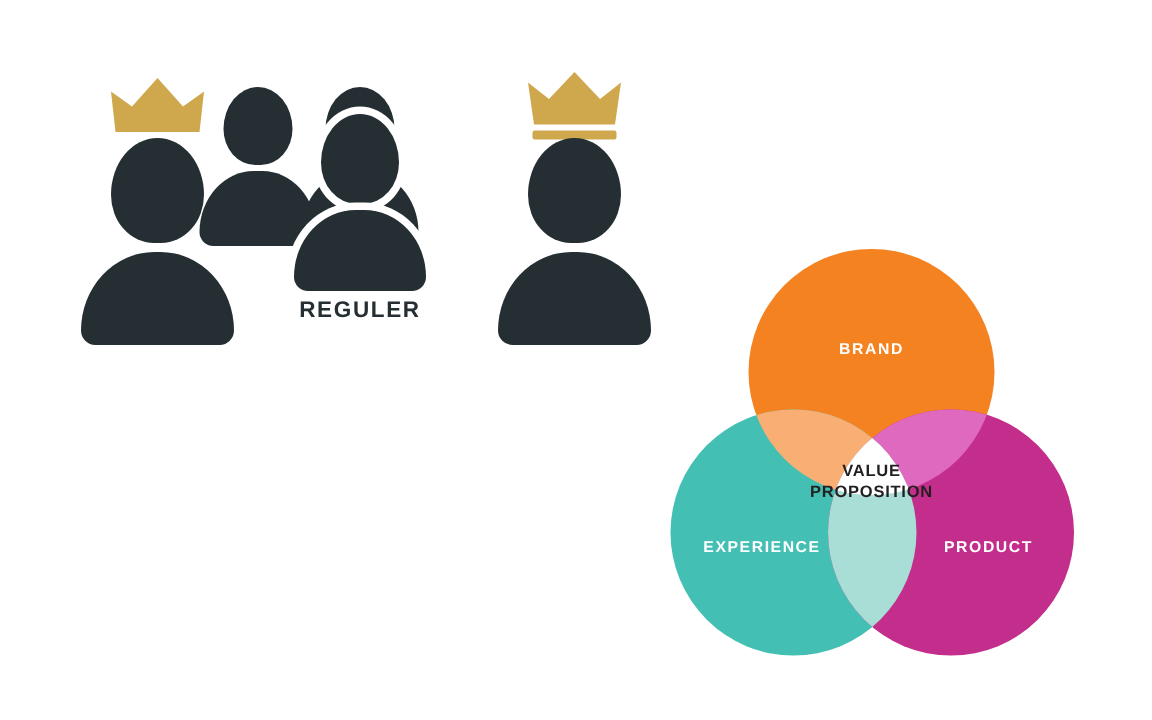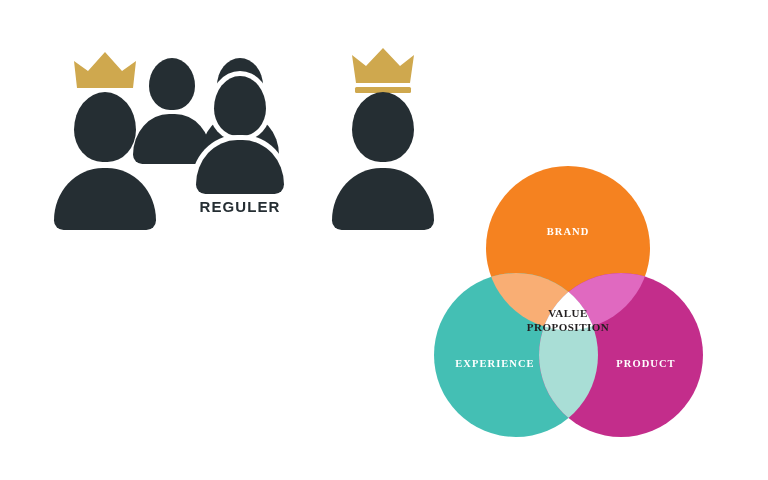--- a/index.html
+++ b/index.html
@@ -46,21 +46,21 @@
   .grp .front .p-head{width:52px;height:60px;top:0;
       box-shadow:0 0 0 5px #ffffff;}
   .grp .front .p-body{width:88px;height:54px;top:64px;
       box-shadow:0 0 0 5px #ffffff;}
 
   
   .crown{position:absolute;left:50%;transform:translateX(-50%);top:0;}
   .crown svg{display:block;}
 
   
-  .venn{position:absolute;left:425px;top:155px;width:290px;height:295px;font-family:Liberation Serif, serif;}
+  .venn{position:absolute;left:438px;top:155px;width:290px;height:295px;}
   .venn svg{display:block;}
   .venn-label{
     font-size:10.5px;font-weight:bold;letter-spacing:1.05px;
     text-anchor:middle;dominant-baseline:middle;
   }
   .venn-center-label{
     font-size:11px;font-weight:bold;letter-spacing:0.5px;
     text-anchor:middle;
   }
 </style>

